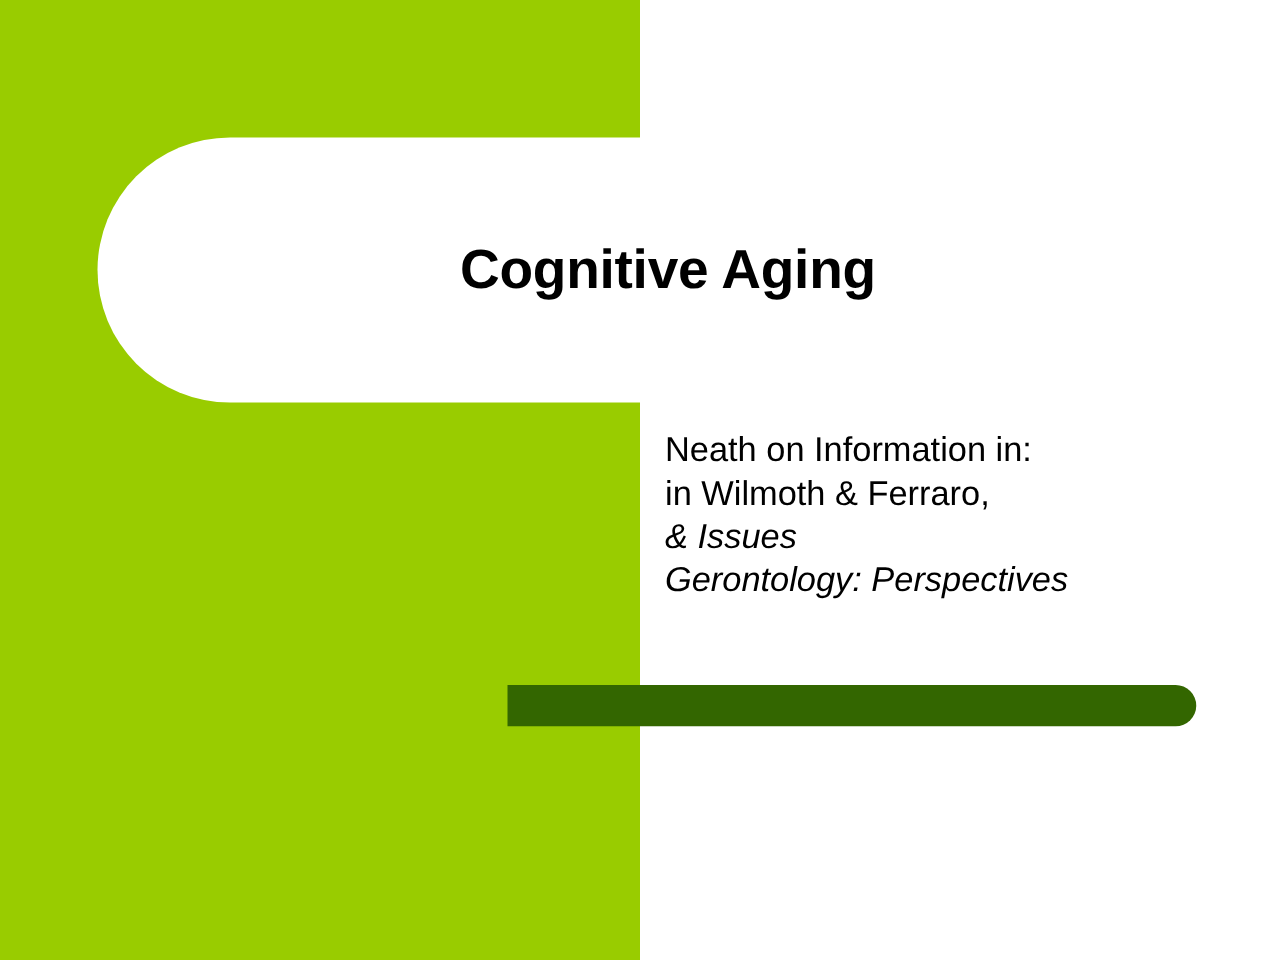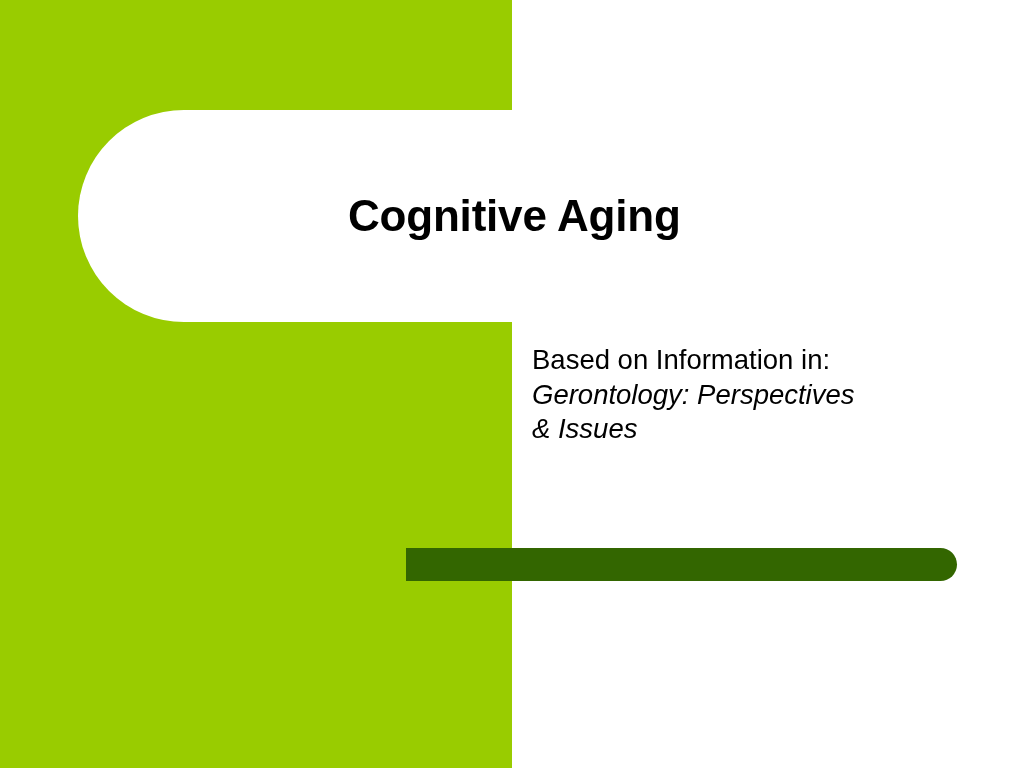--- a/index.html
+++ b/index.html
@@ -39,21 +39,21 @@
     top: 110px;
     width: 700px;
     height: 212px;
     background: #ffffff;
     border-radius: 106px;
   }
 
   
   .slide-title {
     position: absolute;
-    left: 348px;
+    left: 368px;
     top: 186px;
     width: 620px;
     margin: 0;
     font-size: 44px;
     font-weight: bold;
     line-height: 60px;
     color: #000000;
     letter-spacing: -0.2px;
     white-space: nowrap;
   }
@@ -92,20 +92,21 @@
 
 <div id="slide">
 
   <div class="green-panel"></div>
 
   <div class="title-pill"></div>
 
   <h1 class="slide-title">Cognitive Aging</h1>
 
   <div class="subtitle-block">
-    <span class="subtitle-line">Based on Information in:</span>
+    <span class="subtitle-line">Neath on Information in:</span>
+    <span class="subtitle-line">in Wilmoth &amp; Ferraro,</span>
+    <span class="subtitle-line italic">&amp; Issues</span>
     <span class="subtitle-line italic">Gerontology: Perspectives</span>
-    <span class="subtitle-line italic">&amp; Issues</span>
   </div>
 
   <div class="accent-bar"></div>
 
 </div>
 
 </body></html>

